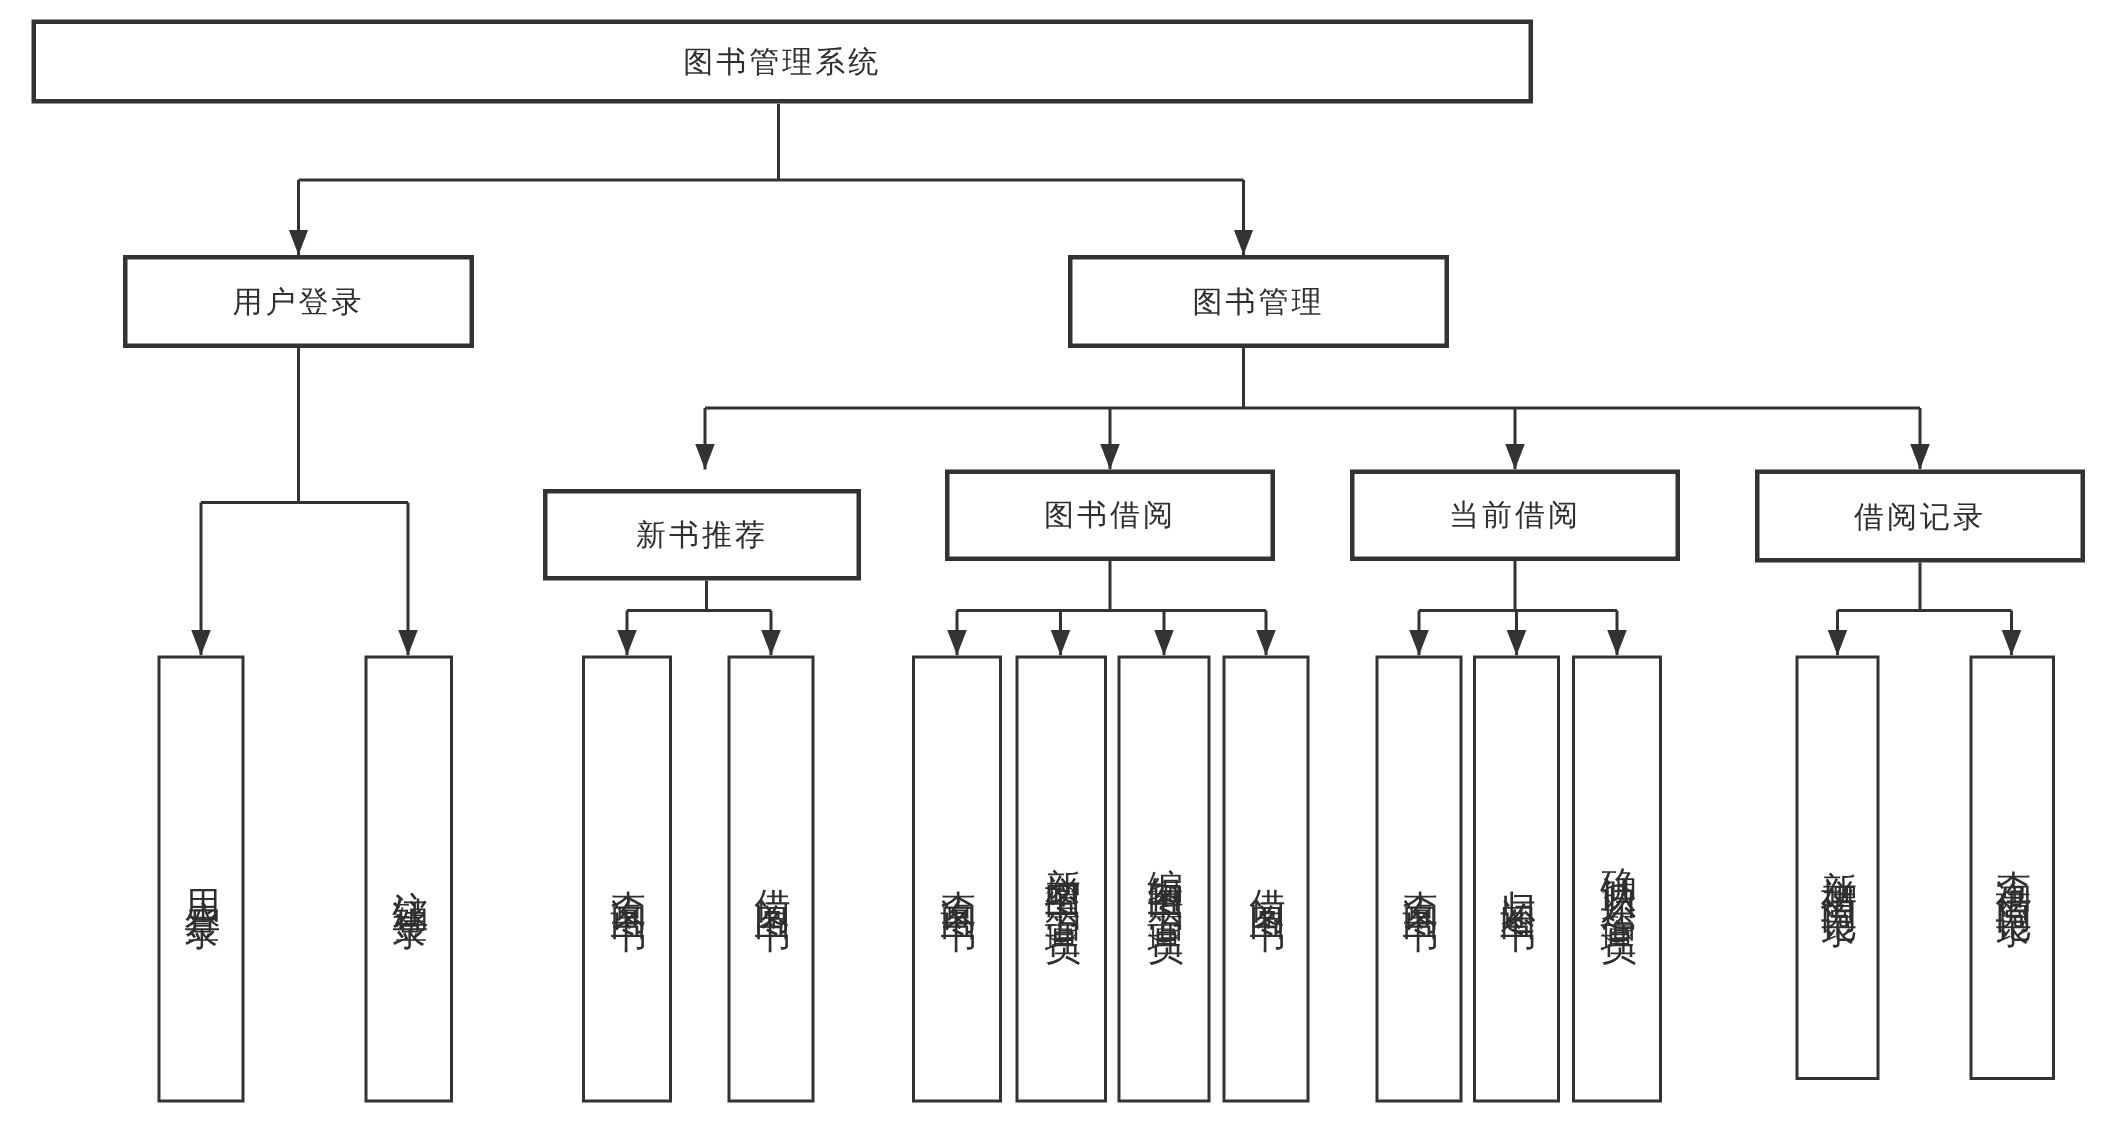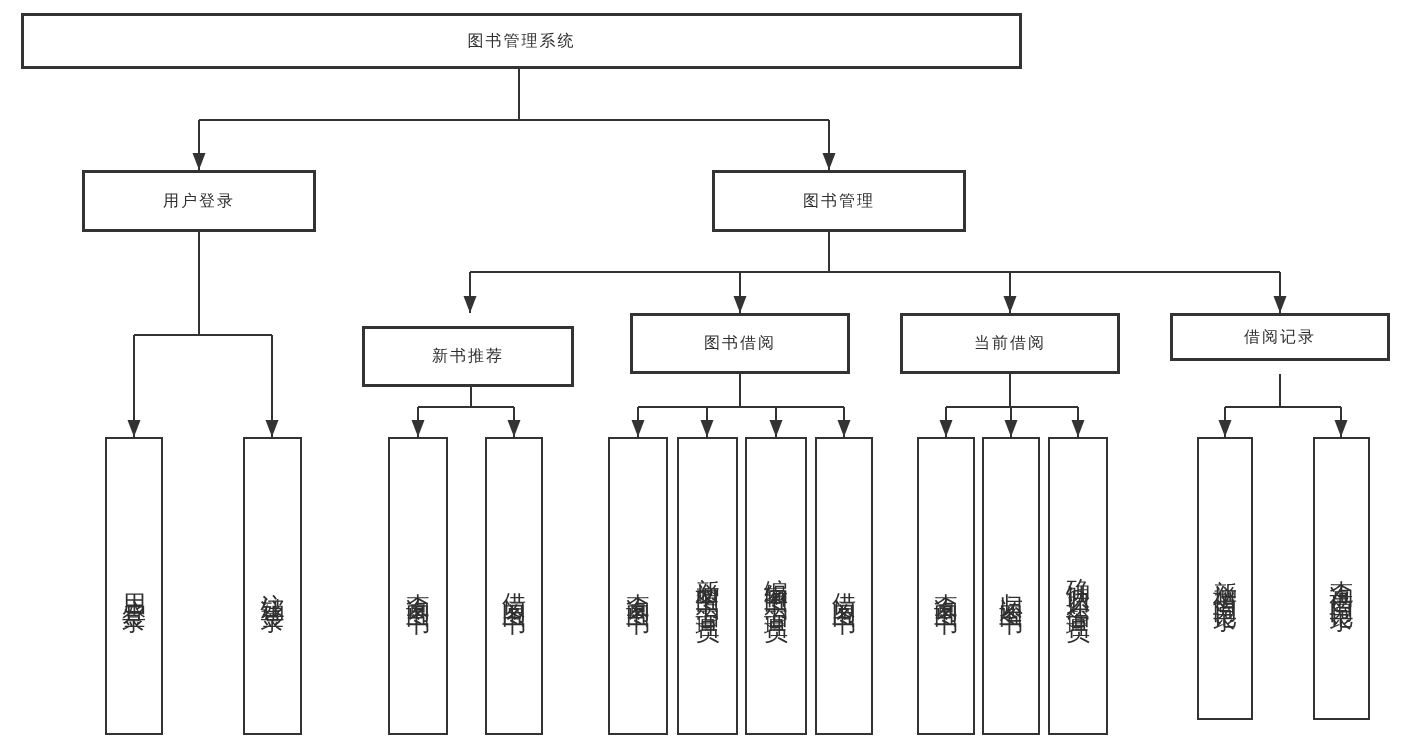--- a/index.html
+++ b/index.html
@@ -16,21 +16,21 @@
     position: absolute;
     box-sizing: border-box;
     border: 3px solid #333333;
     background: #ffffff;
     display: flex;
     align-items: center;
     justify-content: center;
     z-index: 2;
   }
   .hbox .hlabel {
-    font-size: 16px;
+    font-size: 20px;
     color: #2f2f2f;
     letter-spacing: 2px;
     white-space: nowrap;
   }
   .vbox {
     position: absolute;
     box-sizing: border-box;
     top: 437px;
     height: 298px;
     border: 2px solid #333333;
@@ -121,21 +121,21 @@
 
   <div class="hbox" style="left:362px; top:326px; width:212px; height:61px;">
     <span class="hlabel">新书推荐</span>
   </div>
   <div class="hbox" style="left:630px; top:313px; width:220px; height:61px;">
     <span class="hlabel">图书借阅</span>
   </div>
   <div class="hbox" style="left:900px; top:313px; width:220px; height:61px;">
     <span class="hlabel">当前借阅</span>
   </div>
-  <div class="hbox" style="left:1170px; top:313px; width:220px; height:48px;">
+  <div class="hbox" style="left:1170px; top:313px; width:220px; height:62px;">
     <span class="hlabel">借阅记录</span>
   </div>
 
   <div class="vbox" style="left:105px; width:58px;">
     <span class="vtext">用户登录</span>
   </div>
   <div class="vbox" style="left:243px; width:59px;">
     <span class="vtext">注销登录</span>
   </div>
 

